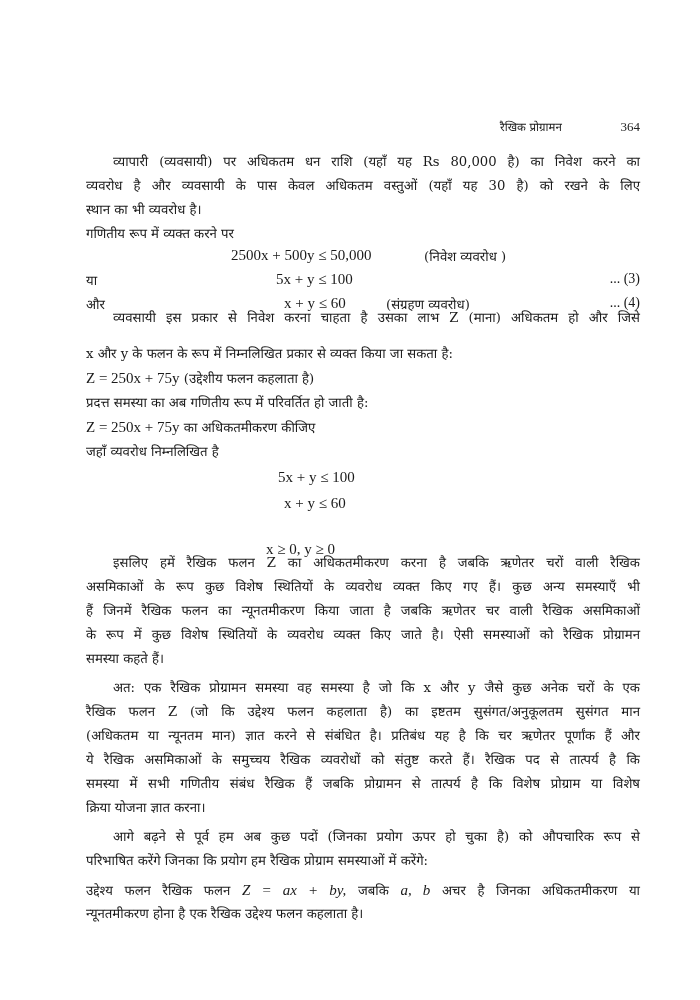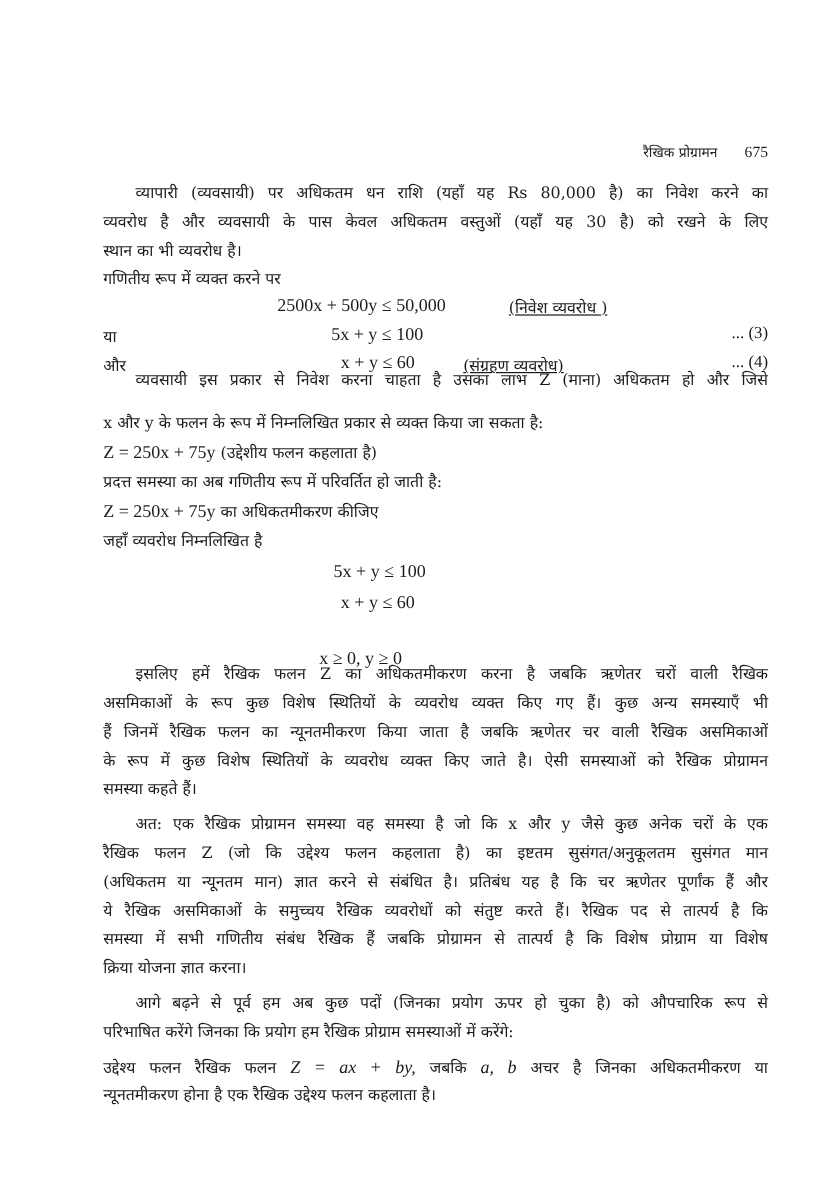--- a/index.html
+++ b/index.html
@@ -1,41 +1,41 @@
 <!DOCTYPE html>
 <html><head>
   <meta charset="utf-8">
   <style>
     html, body { margin: 0; padding: 0; background: #ffffff; }
     body { width: 700px; height: 1000px; position: relative; overflow: hidden;
       font-family: "DejaVu Serif", "Liberation Serif", serif; color: #1a1a1a; }
     .page { position: absolute; left: 0; top: 0; width: 700px; height: 1000px; }
     .header { position: absolute; top: 119px; left: 500px; width: 140px; font-size: 11.5px; color: #222; }
-    .header .ht { position: absolute; left: 0; margin-left: 36px; }
+    .header .ht { position: absolute; left: 0; }
     .header .pn { position: absolute; right: 0; font-family: "Liberation Serif", serif; font-size: 13px; }
     .body { position: absolute; left: 86px; width: 554px; top: 151px; }
     .line { position: absolute; left: 0; width: 554px; white-space: nowrap; font-size: 13.2px; line-height: 22px; }
     .just { text-align: justify; text-align-last: justify; white-space: normal; }
     .indent { padding-left: 27px; box-sizing: border-box; }
     .math { font-family: "Liberation Serif", serif; font-size: 15px; }
     .eqrow { position: absolute; left: 0; width: 554px; height: 22px; font-size: 13.2px; }
     .eqrow .lbl { position: absolute; left: 0; }
     .eqrow .eq { position: absolute; font-family: Liberation Serif, serif; }
-    .eqrow .note { position: absolute; text-decoration: underline; }
+    .eqrow .note { position: absolute; }
     .eqrow .num { position: absolute; right: 0; font-family: "Liberation Serif", serif; font-size: 14px; }
     b { font-weight: normal; }
   </style>
 </head>
 <body>
 
 <div class="page">
 
   <div class="header">
     <span class="ht">रैखिक प्रोग्रामन</span>
-    <span class="pn">675</span>
+    <span class="pn">364</span>
   </div>
 
   <div class="body">
 
     <div class="line just indent" style="top:0px">व्यापारी (व्यवसायी) पर अधिकतम धन राशि (यहाँ यह Rs 80,000 है) का निवेश करने का</div>
     <div class="line just" style="top:24px">व्यवरोध है और व्यवसायी के पास केवल अधिकतम वस्तुओं (यहाँ यह 30 है) को रखने के लिए</div>
     <div class="line" style="top:48px">स्थान का भी व्यवरोध है।</div>
     <div class="line" style="top:72px">गणितीय रूप में व्यक्त करने पर</div>
 
     <div class="eqrow" style="top:96px">

